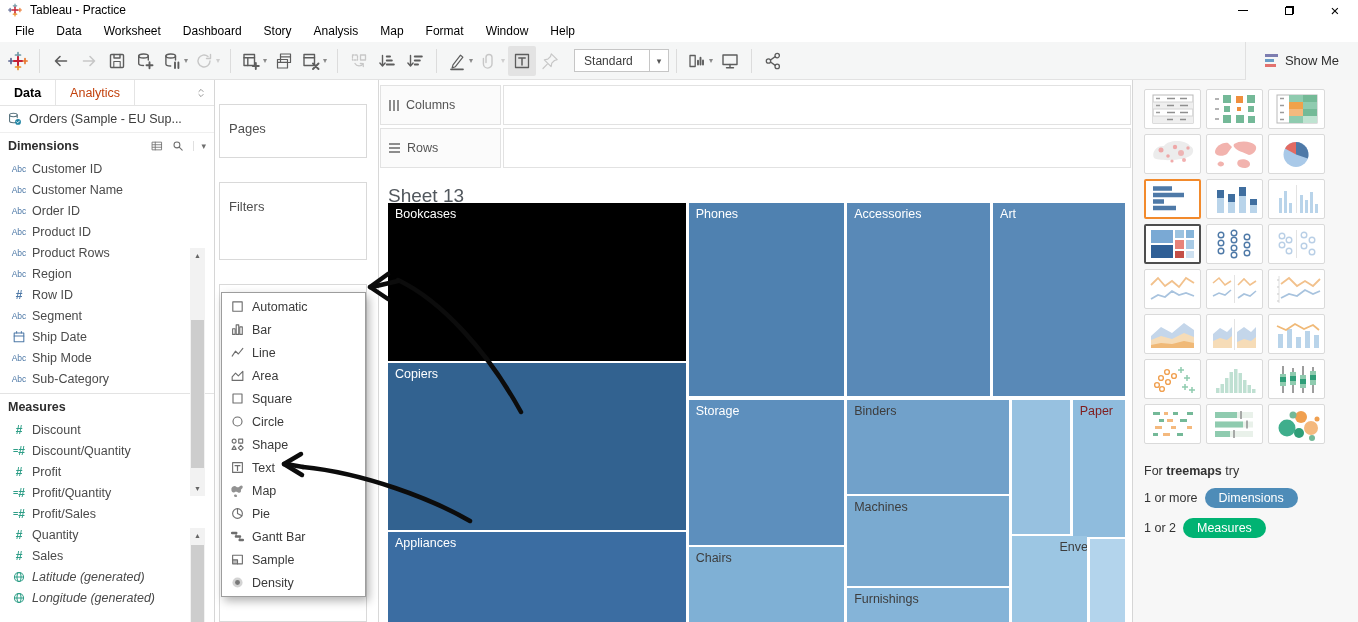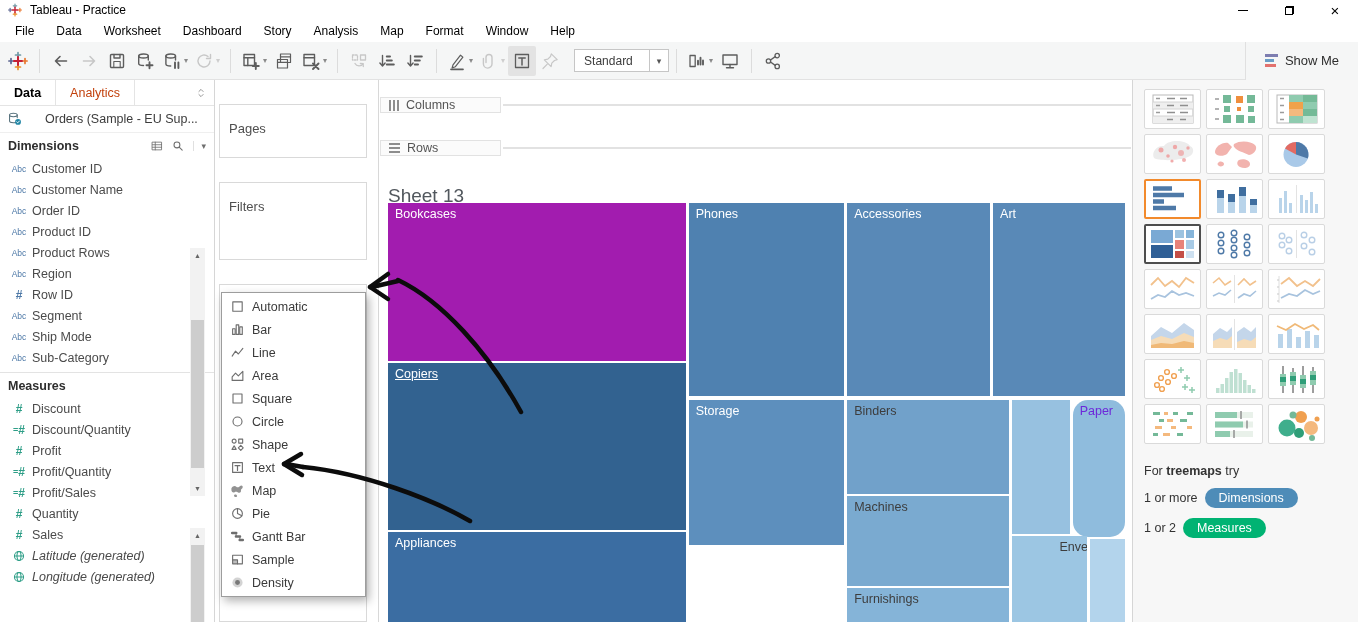--- a/index.html
+++ b/index.html
@@ -41,21 +41,21 @@
   
   .main { display:flex; height:542px; }
 
   
   .data-pane { width:215px; border-right:1px solid #d6d6d6; background:#fff; position:relative; overflow:hidden; }
   .side-tabs { height:26px; display:flex; border-bottom:1px solid #e4e4e4; align-items:stretch; }
   .side-tab { padding:0 14px; display:flex; align-items:center; font-size:12.5px; color:#c2410c; border-right:1px solid #e4e4e4; }
   .side-tab.active { font-weight:bold; color:#000; }
   .tab-pin { width:26px; margin-left:auto; display:flex; align-items:center; justify-content:center; color:#8a8a8a; }
   .tab-pin svg { width:12px; height:12px; }
-  .ds-row { height:27px; display:flex; align-items:center; gap:22px; padding:0 7px; font-size:12.5px; color:#3c3c3c; border-bottom:1px solid #efefef; }
+  .ds-row { height:27px; display:flex; align-items:center; gap:6px; padding:0 7px; font-size:12.5px; color:#3c3c3c; border-bottom:1px solid #efefef; }
   .ds-row svg { width:16px; height:16px; }
   .sec-header { height:25px; display:flex; align-items:center; padding:0 8px; }
   .sec-header b { font-size:12.5px; color:#2e2e2e; flex:1; }
   .hdr-ico { color:#6f6f6f; margin-left:7px; display:flex; align-items:center; }
   .hdr-ico svg { width:14px; height:14px; }
   .hdr-caret { font-size:9px; color:#6f6f6f; margin-left:8px; border-left:1px solid #e0e0e0; padding-left:7px; }
   .field-row { height:21px; display:flex; align-items:center; padding-left:6px; }
   .f-icon { width:26px; display:flex; justify-content:center; align-items:center; }
   .dims .f-icon { color:#4e79a7; }
   .meas .f-icon { color:#2e9e87; }
@@ -86,21 +86,21 @@
   .marks-select .ico svg { width:13px; height:13px; }
   .marks-select .val { flex:1; font-size:12.5px; color:#3c3c3c; }
   .marks-select .box { width:19px; height:100%; border-left:1px solid #bdbdbd; display:flex; align-items:center; justify-content:center; font-size:9px; color:#444; background:#f4f4f4; }
   .marks-menu { position:absolute; left:221px; top:292px; width:145px; background:#fff; border:1px solid #9d9d9d; box-shadow:3px 4px 9px rgba(0,0,0,.3); z-index:5; padding:2px 0; }
   .mm-item { height:23px; display:flex; align-items:center; font-size:12.5px; color:#3a3a3a; }
   .mm-item .f-icon { width:30px; color:#6e6e6e; }
   .mm-item .f-icon svg { width:15px; height:15px; }
 
   
   .canvas { flex:1; background:#fff; position:relative; padding-top:5px; }
-  .shelf { height:40px; margin:0 1px 3px 1px; display:flex; gap:2px;align-items:center; }
+  .shelf { height:40px; margin:0 1px 3px 1px; display:flex; gap:2px; }
   .shelf-label { width:121px; border:1px solid #e2e2e2; background:#fbfbfb; display:flex; align-items:center; gap:7px; padding-left:8px; color:#555; font-size:12.5px; }
   .shelf-area { flex:1; border:1px solid #e2e2e2; background:#fff; }
   .ic-cols { display:flex; gap:2px; }
   .ic-cols i { width:2px; height:11px; background:#8d8d8d; }
   .ic-rows { display:flex; flex-direction:column; gap:2px; }
   .ic-rows i { width:11px; height:2px; background:#8d8d8d; }
   .sheet-title { margin:17px 0 0 9px; font-size:19px; color:#51575d; }
   .treemap { position:absolute; left:9px; top:123px; width:737px; height:419px; background:#fff; }
   .tm-cell { position:absolute; overflow:hidden; padding:4px 0 0 7px; }
   .tm-label { font-size:12.5px; white-space:nowrap; }
@@ -481,20 +481,29 @@
           <span class="f-label">Row ID</span>
         </div>
         <div class="field-row">
           <span class="f-icon">
             <span class="txt-abc">Abc</span>
           </span>
           <span class="f-label">Segment</span>
         </div>
         <div class="field-row">
           <span class="f-icon">
+            <svg width="16" height="16" viewBox="0 0 16 16" fill="none" stroke="currentColor" stroke-width="1.2" stroke-linecap="round" stroke-linejoin="round">
+              <rect x="2.5" y="3.5" width="11" height="10"></rect>
+              <path d="M2.5 6.8h11M5.3 3.5V1.8M10.7 3.5V1.8"></path>
+            </svg>
+          </span>
+          <span class="f-label">Ship Date</span>
+        </div>
+        <div class="field-row">
+          <span class="f-icon">
             <span class="txt-abc">Abc</span>
           </span>
           <span class="f-label">Ship Mode</span>
         </div>
         <div class="field-row">
           <span class="f-icon">
             <span class="txt-abc">Abc</span>
           </span>
           <span class="f-label">Sub-Category</span>
         </div>
@@ -622,54 +631,57 @@
             <i></i>
             <i></i>
           </span>
         <span>Rows</span>
       </div>
       <div class="shelf-area"></div>
     </div>
     <div class="sheet-title">Sheet 13</div>
     <div class="treemap">
 
-    <div class="tm-cell" style="left: 0%; top: 0%; width: 40.4%; height: 37.6%; background: #a21caf; color: rgb(255, 255, 255);">
+    <div class="tm-cell" style="left: 0%; top: 0%; width: 40.4%; height: 37.6%; background: #000000; color: rgb(255, 255, 255);">
           <span class="tm-label">Bookcases</span>
         </div>
-        <div class="tm-cell" style="left: 0%; top: 38.2%; width: 40.4%; height: 39.9%; background: rgb(50, 98, 144); color: rgb(255, 255, 255); text-decoration: underline;">
+        <div class="tm-cell" style="left: 0%; top: 38.2%; width: 40.4%; height: 39.9%; background: rgb(50, 98, 144); color: rgb(255, 255, 255);">
           <span class="tm-label">Copiers</span>
         </div>
         <div class="tm-cell" style="left: 0%; top: 78.6%; width: 40.4%; height: 21.4%; background: rgb(59, 109, 162); color: rgb(255, 255, 255);">
           <span class="tm-label">Appliances</span>
         </div>
         <div class="tm-cell" style="left: 40.8%; top: 0%; width: 21.1%; height: 46%; background: rgb(79, 129, 176); color: rgb(255, 255, 255);">
           <span class="tm-label">Phones</span>
         </div>
         <div class="tm-cell" style="left: 40.8%; top: 47%; width: 21.1%; height: 34.6%; background: rgb(93, 143, 189); color: rgb(255, 255, 255);">
           <span class="tm-label">Storage</span>
         </div>
+        <div class="tm-cell" style="left: 40.8%; top: 82.2%; width: 21.1%; height: 17.8%; background: rgb(127, 176, 213); color: rgb(61, 61, 61);">
+          <span class="tm-label">Chairs</span>
+        </div>
         <div class="tm-cell" style="left: 62.3%; top: 0%; width: 19.4%; height: 46%; background: rgb(89, 137, 183); color: rgb(255, 255, 255);">
           <span class="tm-label">Accessories</span>
         </div>
         <div class="tm-cell" style="left: 62.3%; top: 47%; width: 21.9%; height: 22.4%; background: rgb(113, 161, 202); color: rgb(61, 61, 61);">
           <span class="tm-label">Binders</span>
         </div>
         <div class="tm-cell" style="left: 62.3%; top: 69.9%; width: 21.9%; height: 21.6%; background: rgb(122, 170, 208); color: rgb(61, 61, 61);">
           <span class="tm-label">Machines</span>
         </div>
         <div class="tm-cell" style="left: 62.3%; top: 92%; width: 21.9%; height: 8%; background: rgb(133, 180, 216); color: rgb(61, 61, 61);">
           <span class="tm-label">Furnishings</span>
         </div>
         <div class="tm-cell" style="left: 82.1%; top: 0%; width: 17.9%; height: 46%; background: rgb(89, 137, 183); color: rgb(255, 255, 255);">
           <span class="tm-label">Art</span>
         </div>
         <div class="tm-cell" style="left: 84.6%; top: 47%; width: 7.9%; height: 31.9%; background: rgb(151, 193, 224); color: rgb(61, 61, 61);">
           <span class="tm-label"></span>
         </div>
-        <div class="tm-cell" style="left: 92.9%; top: 47%; width: 7.1%; height: 32.6%; background: rgb(143, 188, 221); color: #6d28d9; border-radius: 15px;">
+        <div class="tm-cell" style="left: 92.9%; top: 47%; width: 7.1%; height: 32.6%; background: rgb(143, 188, 221); color: #7f1d1d;">
           <span class="tm-label">Paper</span>
         </div>
         <div class="tm-cell" style="left: 84.6%; top: 79.4%; width: 10.2%; height: 20.6%; background: rgb(156, 198, 227); color: rgb(61, 61, 61); padding-left: 48px;">
           <span class="tm-label">Envelopes</span>
         </div>
         <div class="tm-cell" style="left: 95.2%; top: 80.1%; width: 4.8%; height: 19.9%; background: rgb(179, 212, 236); color: rgb(61, 61, 61);">
           <span class="tm-label"></span>
         </div>
       </div>
   </div>

